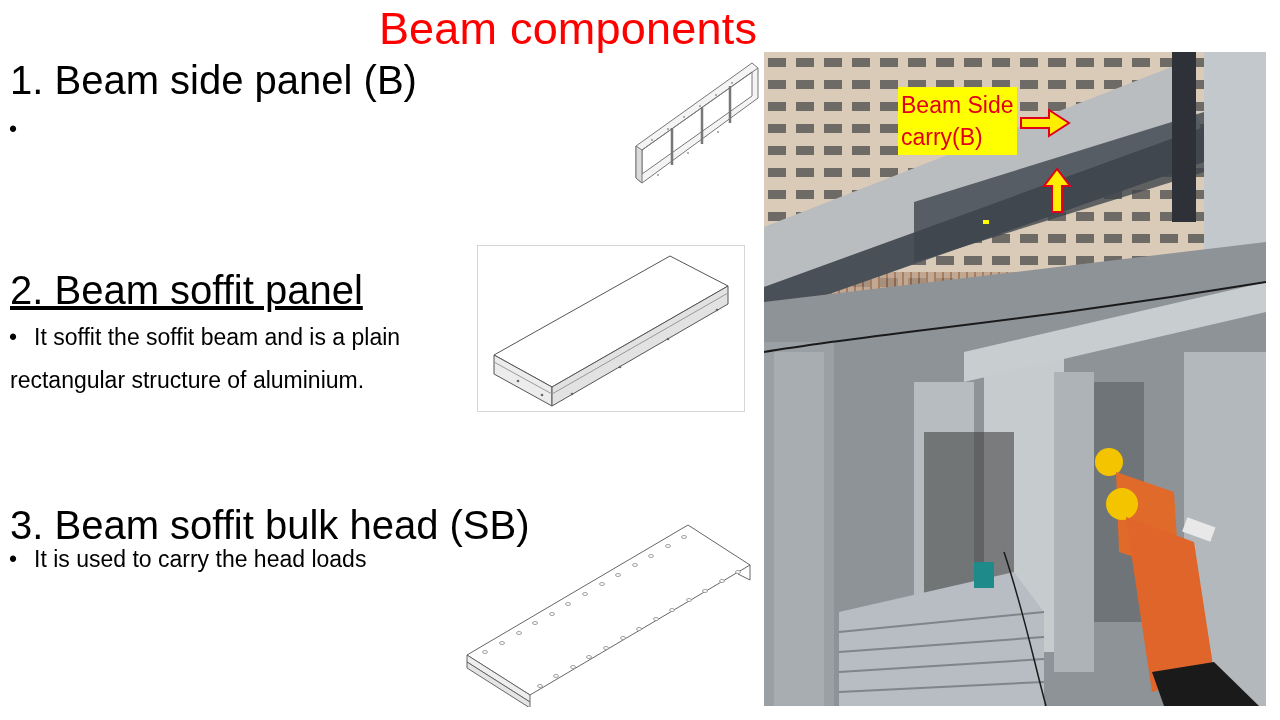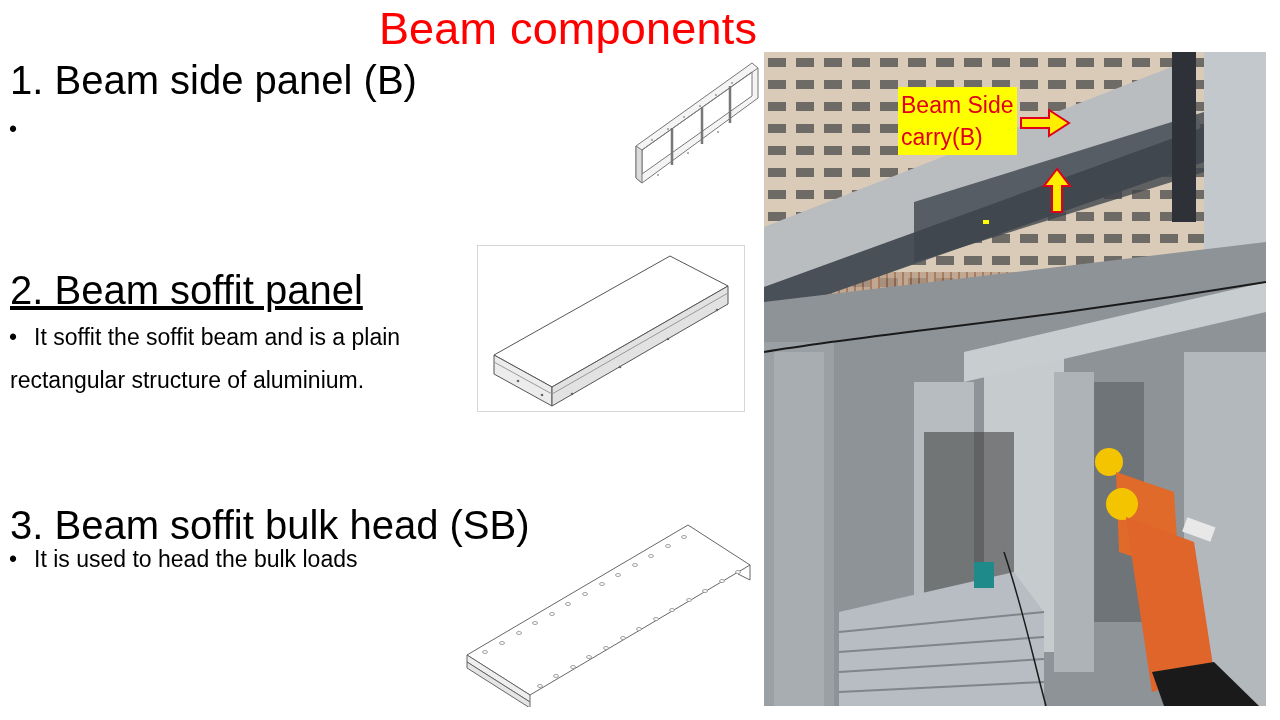--- a/index.html
+++ b/index.html
@@ -74,21 +74,21 @@
         <circle cx="142" cy="121" r="1.3"></circle>
           <circle cx="190" cy="93" r="1.3"></circle>
           <circle cx="239" cy="64" r="1.3"></circle>
       </g>
     </svg>
   </div>
 
   <div class="heading" style="top:493px;margin-top:12px;">3. Beam soffit bulk head (SB)</div>
   <div class="bullet" style="left:34px; top:545px; width:420px;">
     <span class="dot" style="left:-25px;">•</span>
-    <div>It is used to head the bulk loads</div>
+    <div>It is used to carry the head loads</div>
   </div>
 
   <svg class="fig" style="left:462px; top:522px;" width="295" height="185" viewBox="0 0 295 185">
     <g stroke="#666" stroke-width="1" fill="#fff">
       <polygon points="5,133 226,3 288,43 68,173"></polygon>
       <polygon points="5,133 68,173 68,180 5,140" fill="#eee"></polygon>
       <polygon points="5,140 68,180 68,186 5,146" fill="#e5e5e5"></polygon>
       <polyline points="288,43 288,58 276,52" fill="none"></polyline>
     </g>
     <g fill="#fff" stroke="#888" stroke-width="0.8">

